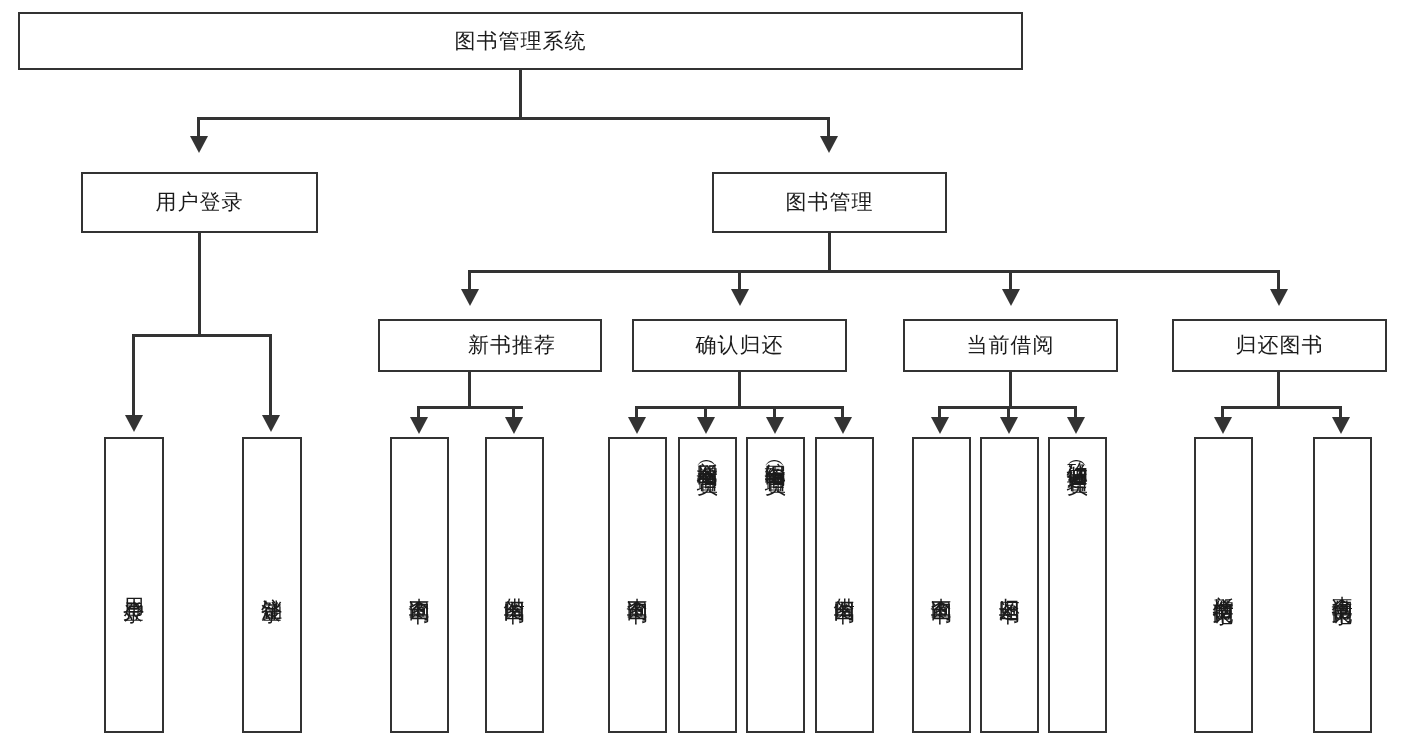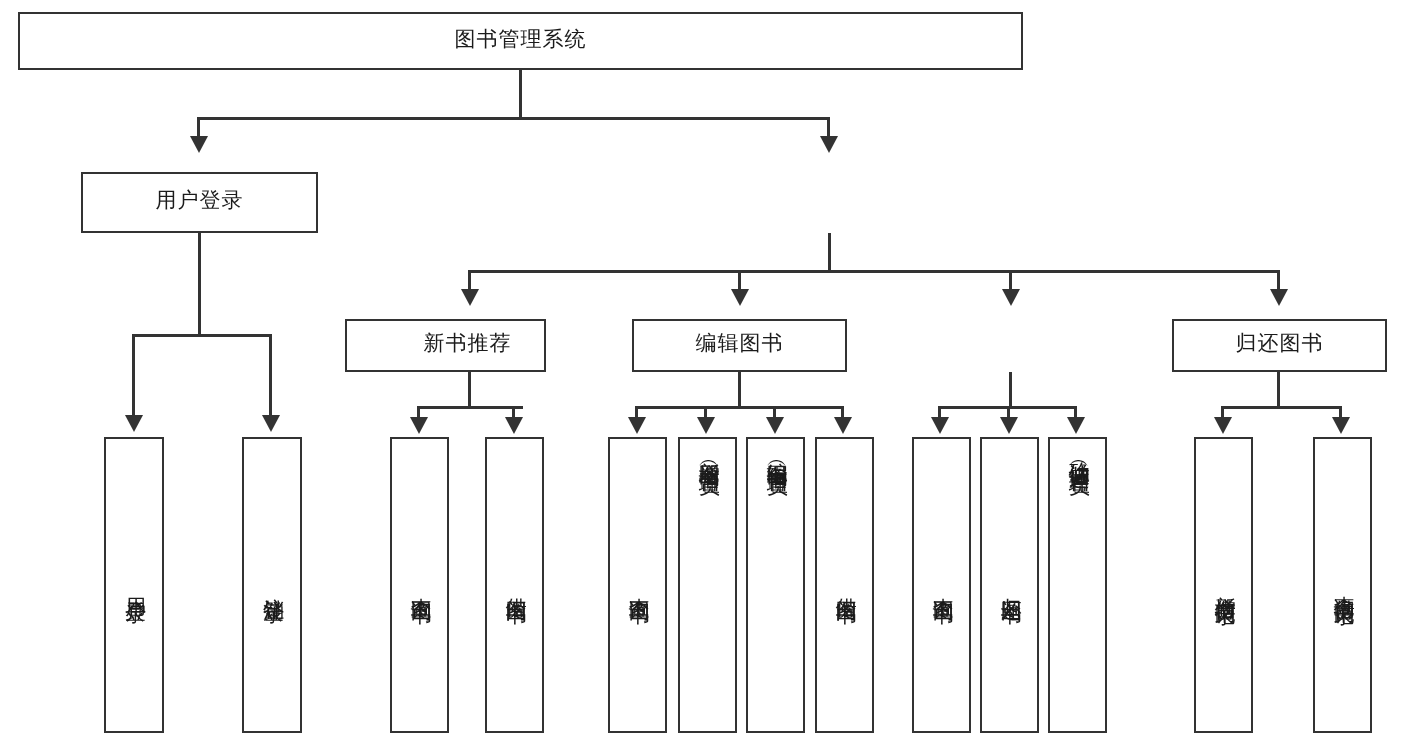--- a/index.html
+++ b/index.html
@@ -17,21 +17,20 @@
   
   .node{
     position:absolute;
     box-sizing:border-box;
     border:2px solid #333333;
     background:#ffffff;
     display:flex;
     align-items:center;
     justify-content:center;
     text-align:center;
-    font-family:Liberation Mono, monospace;
   }
   .node .label{
     font-size:21px;
     line-height:1.25;
     letter-spacing:1px;
     color:#1b1b1b;
     white-space:nowrap;
   }
   
   .node.vert{
@@ -88,45 +87,51 @@
 
   <div class="ln v" style="left:519px;top:70px;width:3px;height:47px;"></div>
   <div class="ln h" style="left:197px;top:117px;width:633px;height:3px;"></div>
   <div class="ln v" style="left:197px;top:117px;width:3px;height:22px;"></div>
   <div class="arrow" style="left:190px;top:136px;"></div>
   <div class="ln v" style="left:827px;top:117px;width:3px;height:22px;"></div>
   <div class="arrow" style="left:820px;top:136px;"></div>
 
   <div class="node" style="left:81px;top:172px;width:237px;height:61px;">
     <span class="label">用户登录</span>
+  </div>
+  <div class="node" style="left:712px;top:172px;width:235px;height:61px;">
+    <span class="label">图书管理</span>
   </div>
 
   <div class="ln v" style="left:198px;top:233px;width:3px;height:102px;"></div>
   <div class="ln h" style="left:132px;top:334px;width:137px;height:3px;"></div>
   <div class="ln v" style="left:132px;top:334px;width:3px;height:84px;"></div>
   <div class="arrow" style="left:125px;top:415px;"></div>
   <div class="ln v" style="left:269px;top:334px;width:3px;height:84px;"></div>
   <div class="arrow" style="left:262px;top:415px;"></div>
 
   <div class="ln v" style="left:828px;top:233px;width:3px;height:39px;"></div>
   <div class="ln h" style="left:468px;top:270px;width:812px;height:3px;"></div>
   <div class="ln v" style="left:468px;top:270px;width:3px;height:22px;"></div>
   <div class="arrow" style="left:461px;top:289px;"></div>
   <div class="ln v" style="left:738px;top:270px;width:3px;height:22px;"></div>
   <div class="arrow" style="left:731px;top:289px;"></div>
   <div class="ln v" style="left:1009px;top:270px;width:3px;height:22px;"></div>
   <div class="arrow" style="left:1002px;top:289px;"></div>
   <div class="ln v" style="left:1277px;top:270px;width:3px;height:22px;"></div>
   <div class="arrow" style="left:1270px;top:289px;"></div>
 
-  <div class="node" style="left:345px;top:319px;width:201px;height:53px;padding-left:44px;">
+  <div class="node" style="left:378px;top:319px;width:224px;height:53px;padding-left:44px;">
     <span class="label">新书推荐</span>
   </div>
   <div class="node" style="left:632px;top:319px;width:215px;height:53px;">
-    <span class="label">编辑图书</span>
+    <span class="label">确认归还</span>
+  </div>
+  <div class="node" style="left:903px;top:319px;width:215px;height:53px;">
+    <span class="label">当前借阅</span>
   </div>
   <div class="node" style="left:1172px;top:319px;width:215px;height:53px;">
     <span class="label">归还图书</span>
   </div>
 
   <div class="ln v" style="left:468px;top:372px;width:3px;height:36px;"></div>
   <div class="ln h" style="left:417px;top:406px;width:106px;height:3px;"></div>
   <div class="ln v" style="left:417px;top:406px;width:3px;height:14px;"></div>
   <div class="arrow" style="left:410px;top:417px;"></div>
   <div class="ln v" style="left:512px;top:406px;width:3px;height:14px;"></div>

